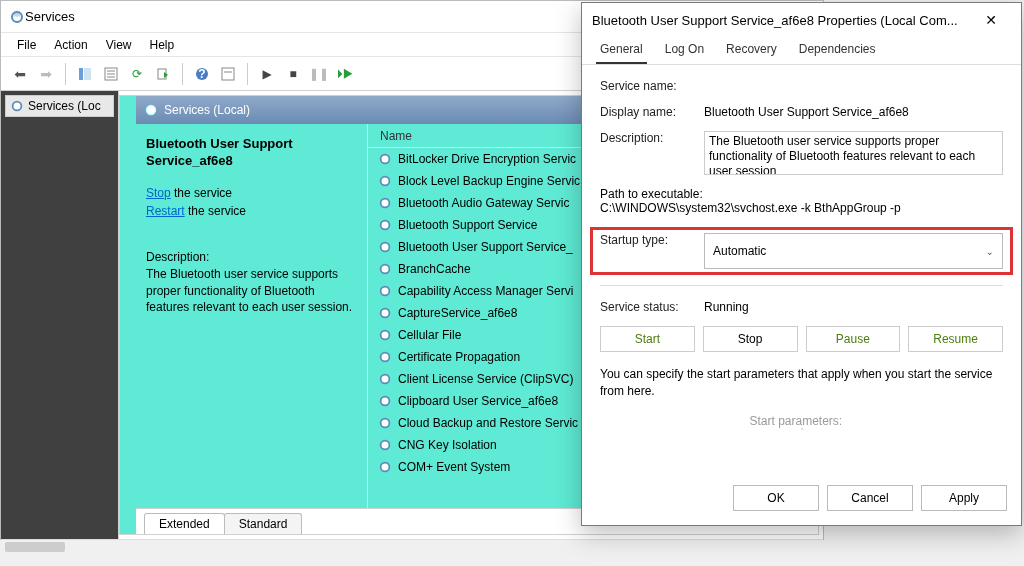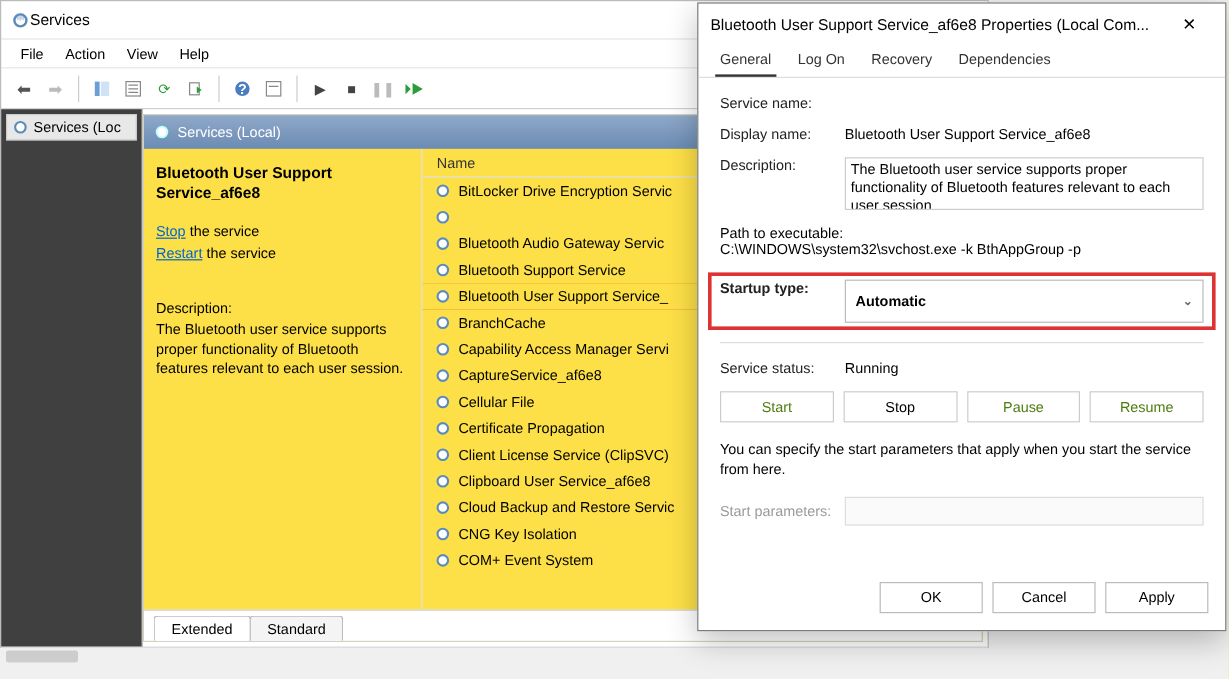--- a/index.html
+++ b/index.html
@@ -13,21 +13,21 @@
   .menubar span { cursor: default; }
   .toolbar { height: 34px; display: flex; align-items: center; gap: 4px; padding: 0 8px; border-bottom: 1px solid #d0d0d0; }
   .tbtn { width: 22px; height: 22px; display: flex; align-items: center; justify-content: center; border: 1px solid transparent; }
   .tsep { width: 1px; height: 22px; background: #ccc; margin: 0 4px; }
 
   .body-area { display: flex; height: calc(100% - 32px - 24px - 34px); }
   .nav-pane { width: 118px; border-right: 1px solid #d0d0d0; padding: 4px; background: #404040; }
   .nav-item { height: 22px; display: flex; align-items: center; gap: 4px; padding: 0 4px; border: 1px solid #ccc; background: #fafafa; }
   .nav-item.sel { background: #e8e8e8; }
 
-  .content-pane { flex: 1; display: flex; flex-direction: column; background: #fde047; border: 1px solid #d0d0d0; margin: 4px 4px 4px 0; }
+  .content-pane { flex: 1; display: flex; flex-direction: column; background: #5eead4; border: 1px solid #d0d0d0; margin: 4px 4px 4px 0; padding-left: 16px; }
   .content-header { height: 28px; background: linear-gradient(#8fa9c9,#6b8bb3); color: #fff; display: flex; align-items: center; gap: 6px; padding: 0 8px; font-size: 13px; }
   .content-header .ghdr { filter: brightness(2); }
   .content-body { flex: 1; display: flex; overflow: hidden; }
   .detail-col { width: 232px; padding: 12px 10px; border-right: 1px solid #e0e0e0; }
   .detail-title { font-weight: 600; font-size: 13px; margin-bottom: 14px; line-height: 1.3; }
   .detail-links a { color: #0066cc; text-decoration: underline; cursor: pointer; }
   .detail-links { margin-bottom: 30px; line-height: 1.5; }
   .detail-desc-label { margin-bottom: 2px; }
   .detail-desc { line-height: 1.4; }
 
@@ -56,30 +56,30 @@
   .dlg-title { flex: 1; font-size: 13px; white-space: nowrap; overflow: hidden; text-overflow: ellipsis; }
   .dlg-close { width: 40px; height: 30px; display: flex; align-items: center; justify-content: center; font-size: 14px; }
   .dlg-tabs { display:flex; gap: 14px; padding: 0 14px; border-bottom: 1px solid #ddd; height: 28px; align-items: flex-end; }
   .dlg-tabs .dtab { padding: 6px 4px; color:#333; border-bottom: 2px solid transparent; }
   .dlg-tabs .dtab.active { border-bottom-color:#333; font-weight: 400; }
   .dlg-body { flex:1; padding: 14px 18px 0 18px; }
   .frow { display:flex; margin-bottom: 12px; align-items: flex-start; }
   .flabel { width: 104px; color:#222; }
   .fval { flex:1; }
   .desc-box { flex:1; border:1px solid #ccc; padding:2px 4px; height:44px; overflow:hidden; font-size:12px; line-height:1.25; background:#fff; }
-  .startup-wrap { position: relative; padding: 6px 0; font-weight: bold; }
+  .startup-wrap { position: relative; padding: 6px 0; }
   .startup-wrap::after { content:""; position:absolute; left:-10px; right:-10px; top:0; bottom:0; border:3px solid #d33; pointer-events:none; }
   .startup-select { flex:1; height:36px; border:1px solid #bbb; display:flex; align-items:center; padding:0 8px; justify-content: space-between; background:#fff; }
   .chev { font-size:10px; color:#666; }
   hr.sep { border:none; border-top:1px solid #ddd; margin: 10px 0 14px; }
   .btn-row { display:flex; gap:8px; margin-bottom: 14px; }
   .btn-row .sbtn { flex:1; height:26px; border:1px solid #ccc; background:#fff; display:flex; align-items:center; justify-content:center; }
   .btn-row .sbtn.disabled { color:#4d7c0f; }
   .hint { line-height:1.4; margin-bottom: 14px; }
-  .param-row { display:flex; align-items:center; }
+  .param-row { display:flex; align-items:center;flex-direction:column; }
   .param-row .flabel { color:#9a9a9a; }
   .param-input { flex:1; height:24px; border:1px solid #ddd; background:#fafafa; }
   .dlg-buttons { display:flex; gap:8px; justify-content:flex-end; padding: 10px 14px 14px; }
   .dlg-buttons .dbtn { width:86px; height:26px; border:1px solid #bbb; background:#fff; display:flex; align-items:center; justify-content:center; }
 
   
   .arrow { font-size: 14px; color:#555; }
   .faded { color:#bbb; }
   .green { color:#2a9d3a; }
 
@@ -201,20 +201,21 @@
               <div class="svc-row">
                 <svg class="gear-svg" style="width:14px;height:14px" viewBox="0 0 16 16">
                   <circle cx="8" cy="8" r="5"></circle>
                 </svg>
                 <span>BitLocker Drive Encryption Servic</span>
               </div>
               <div class="svc-row">
                 <svg class="gear-svg" style="width:14px;height:14px" viewBox="0 0 16 16">
                   <circle cx="8" cy="8" r="5"></circle>
                 </svg>
+                <span>Block Level Backup Engine Servic</span>
               </div>
               <div class="svc-row">
                 <svg class="gear-svg" style="width:14px;height:14px" viewBox="0 0 16 16">
                   <circle cx="8" cy="8" r="5"></circle>
                 </svg>
                 <span>Bluetooth Audio Gateway Servic</span>
               </div>
               <div class="svc-row">
                 <svg class="gear-svg" style="width:14px;height:14px" viewBox="0 0 16 16">
                   <circle cx="8" cy="8" r="5"></circle>

